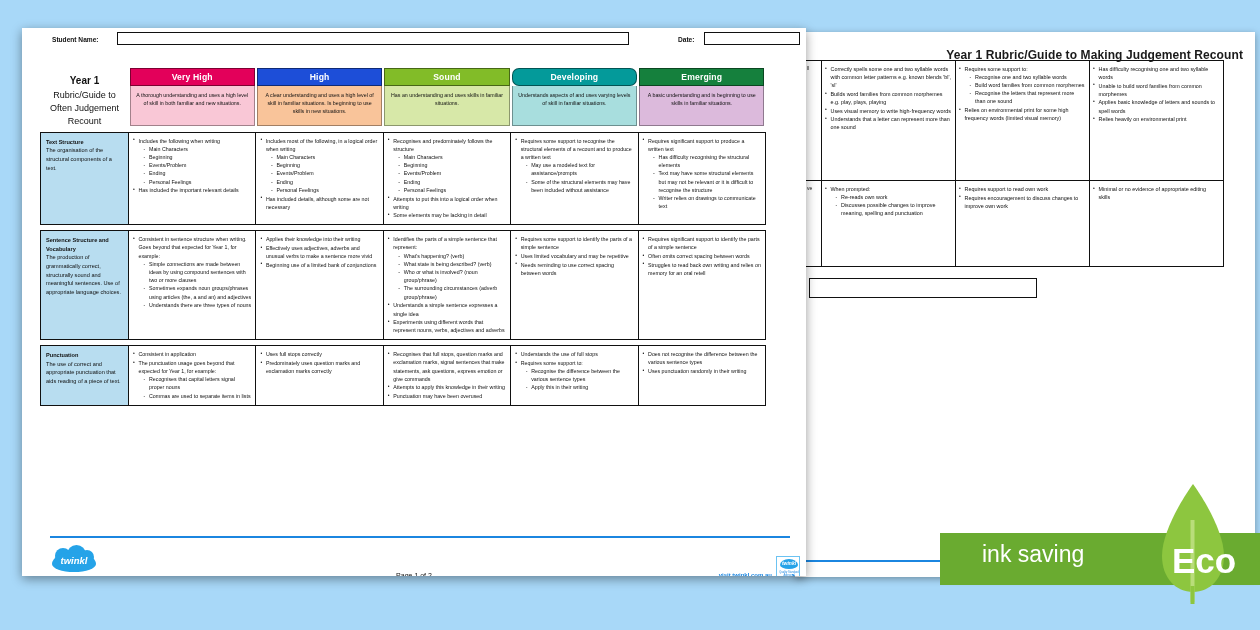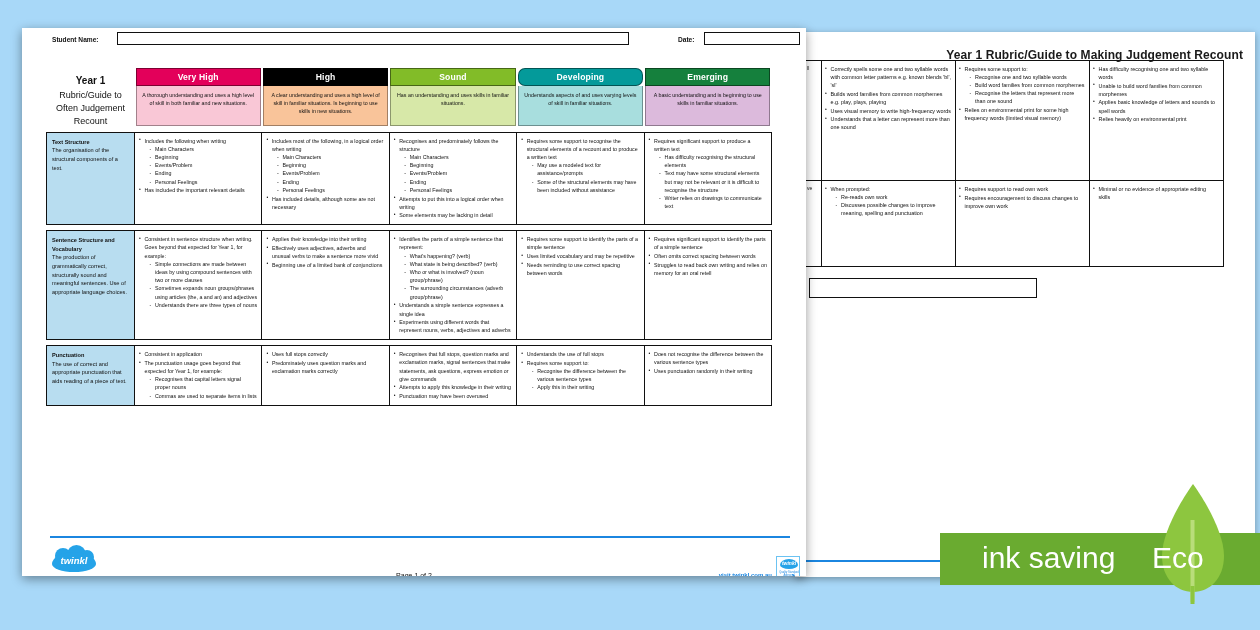--- a/index.html
+++ b/index.html
@@ -90,21 +90,21 @@
     border: 1.5px solid #111; background:#fff; height: 13px;
   }
   #student-label { left: 30px; }
   #student-field { left: 95px; width: 512px; }
   #date-label    { left: 656px; }
   #date-field    { left: 682px; width: 96px; }
 
   
   table.rubric {
     position: absolute;
-    left: 24px; top: 40px;
+    left: 18px; top: 40px;
     width: 725px;
     border-collapse: collapse;
     table-layout: fixed;
   }
   table.rubric td { vertical-align: top; padding: 0; }
 
   .titlecell {
     width: 88px;
     text-align: center;
     font-size: 9px;
@@ -216,26 +216,26 @@
   }
 
   
   .eco {
     position: absolute; left: 940px; top: 533px;
     width: 320px; height: 52px;
     background: #6aab30;
   }
   .eco .txt {
     position: absolute; left: 42px; top: 8px;
-    color: #fff; font-size: 30px; font-weight: normal;
+    color: #fff; font-size: 23px; font-weight: normal;
     font-family: "Liberation Sans", sans-serif;
   }
   .eco .eco-word {
-    position: absolute; left: 212px; top: 8px;
-    color: #fff; font-size: 30px; font-weight: normal; z-index: 4;
+    position: absolute; left: 232px; top: 8px;
+    color: #fff; font-size: 35px; font-weight: bold; z-index: 4;
   }
   .leaf {
     position: absolute; left: 1160px; top: 482px;
     width: 66px; height: 124px; z-index: 3;
   }
 </style>
 </head>
 <body>
 
 <div class="page2">
@@ -322,21 +322,21 @@
               <div>Rubric/Guide to</div>
               <div>Often Judgement</div>
               <div>Recount</div>
             </div>
           </td>
           <td class="hcell">
             <div class="hband" style="background: rgb(227, 0, 90);">Very High</div>
             <div class="hdesc" style="background: rgb(249, 199, 214);">A thorough understanding and uses a high level of skill in both familiar and new situations.</div>
           </td>
           <td class="hcell">
-            <div class="hband" style="background: #000000;">High</div>
+            <div class="hband" style="background: #1d4ed8;">High</div>
             <div class="hdesc" style="background: rgb(249, 196, 154);">A clear understanding and uses a high level of skill in familiar situations. Is beginning to use skills in new situations.</div>
           </td>
           <td class="hcell">
             <div class="hband" style="background: rgb(130, 188, 40);">Sound</div>
             <div class="hdesc" style="background: rgb(215, 232, 168);">Has an understanding and uses skills in familiar situations.</div>
           </td>
           <td class="hcell">
             <div class="hband" style="background: rgb(4, 154, 154); border-radius: 7px;">Developing</div>
             <div class="hdesc" style="background: rgb(168, 222, 222);">Understands aspects of and uses varying levels of skill in familiar situations.</div>
           </td>

